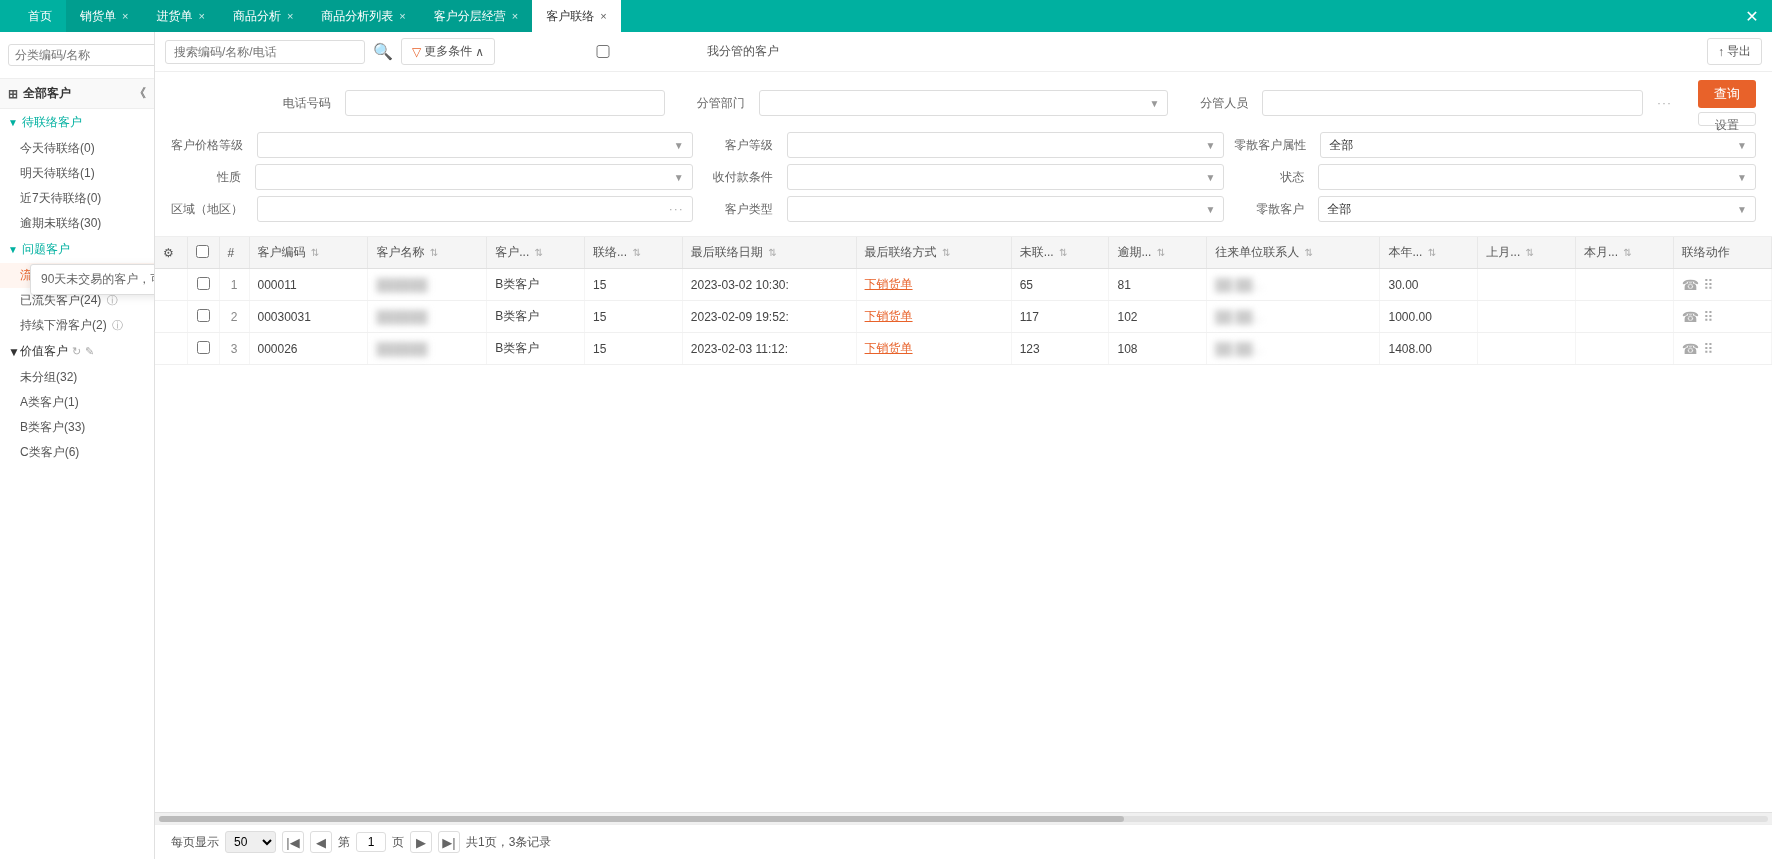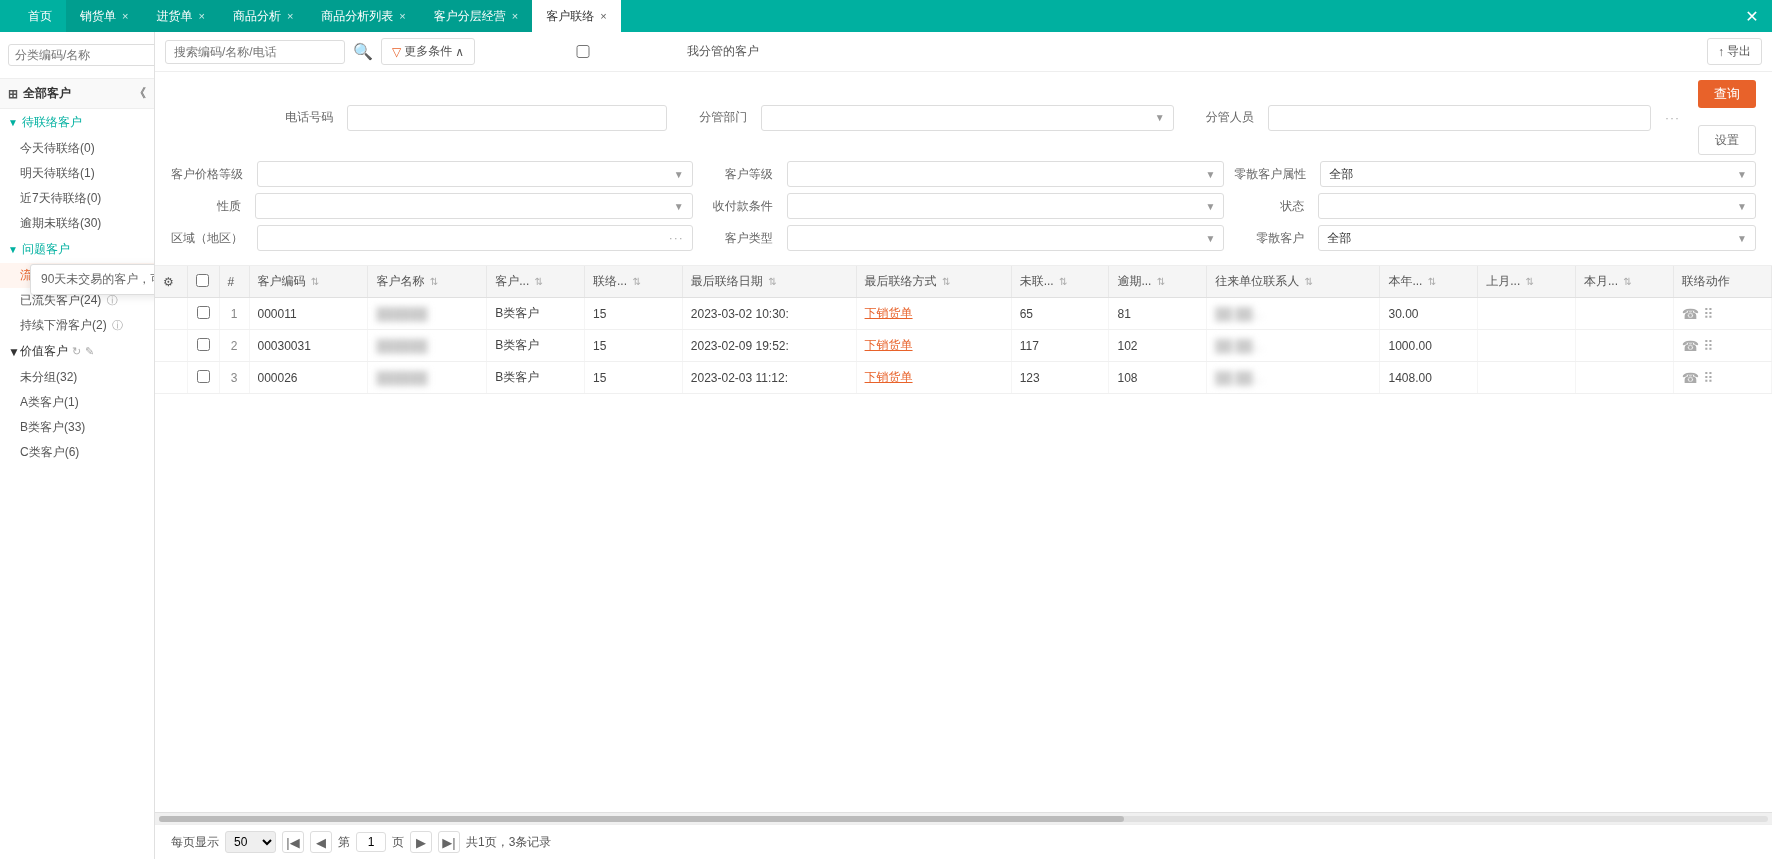--- a/index.html
+++ b/index.html
@@ -269,21 +269,21 @@
       height: 28px;
     }
     .settings-btn {
       background: #fff;
       color: #666;
       border: 1px solid #ddd;
       border-radius: 3px;
       padding: 4px 10px;
       cursor: pointer;
       font-size: 12px;
-      height: 30px;
+      height: 14px;
     }
 
     
     .table-area {
       flex: 1;
       overflow: auto;
       background: #fff;
     }
     table {
       width: 100%;
@@ -493,21 +493,21 @@
       <span>B类客户(33)</span>
     </div>
     <div class="sidebar-item">
       <span>C类客户(6)</span>
     </div>
   </div>
 
   <div class="content-area">
 
     <div class="filter-bar">
-      <input type="text" style="width: 180px;" placeholder="搜索编码/名称/电话">
+      <input type="text" style="width: 200px;" placeholder="搜索编码/名称/电话">
       <span style="color:#e8622a;font-size:16px;cursor:pointer;">🔍</span>
       <div class="filter-btn">
         <span class="orange">▽</span>
         <span>更多条件</span>
         <span>∧</span>
       </div>
       <label class="checkbox-label">
         <input type="checkbox" style="">
         <span>我分管的客户</span>
       </label>
@@ -529,21 +529,21 @@
           <div class="select-box">
             <span></span>
             <span class="arrow">▼</span>
           </div>
         </div>
         <div class="filter-field">
           <label>分管人员</label>
           <input type="text" style="">
           <span class="dots">···</span>
         </div>
-        <div style="display:flex;flex-direction:column;gap:17px;margin-left:8px;">
+        <div style="display:flex;flex-direction:column;gap:4px;margin-left:16px;">
           <button class="query-btn">查询</button>
           <button class="settings-btn">设置</button>
         </div>
       </div>
 
       <div class="filter-row">
         <div class="filter-field">
           <label>客户价格等级</label>
           <div class="select-box">
             <span></span>

